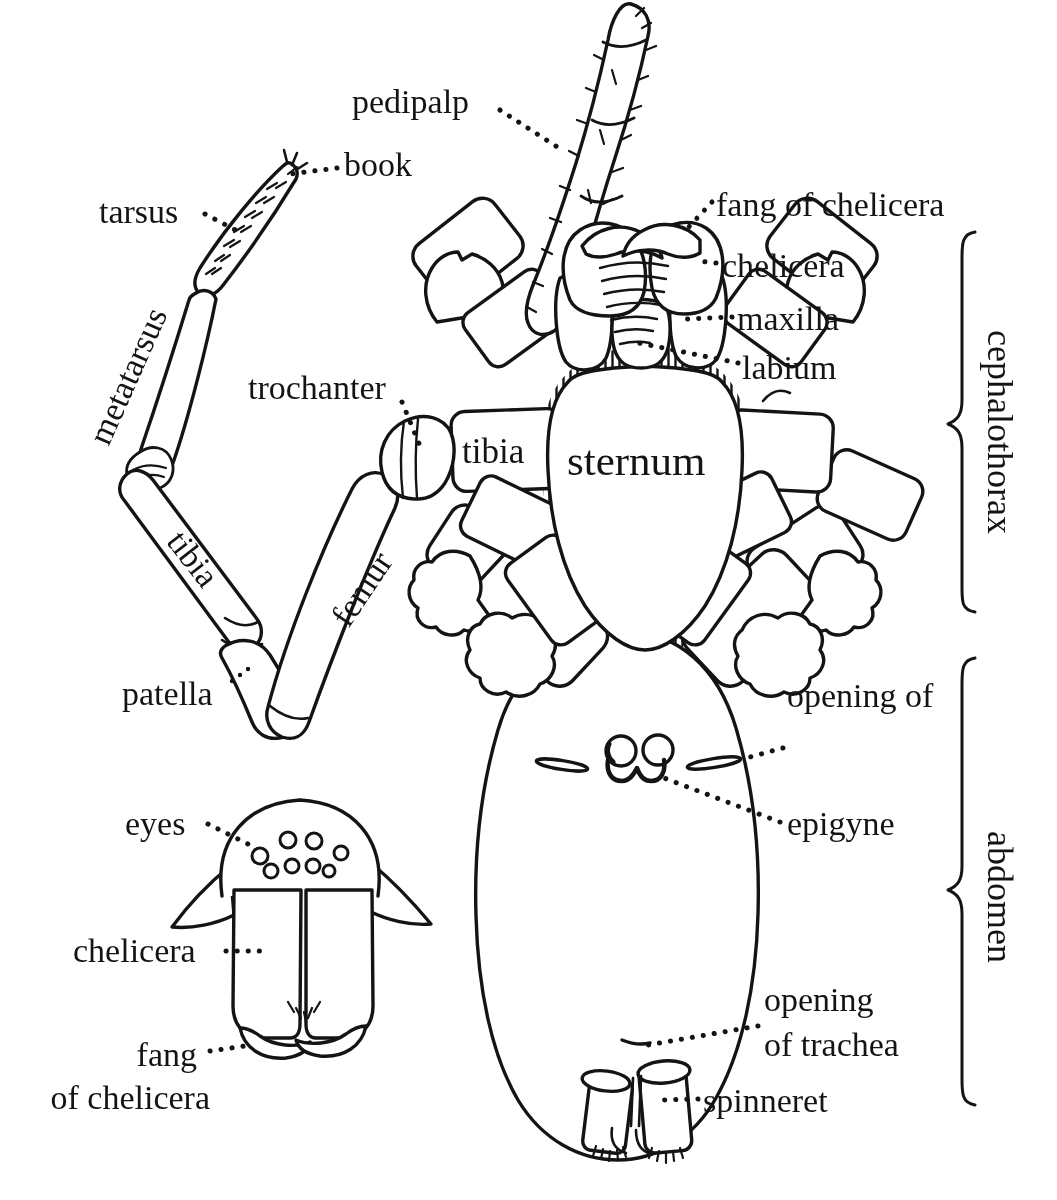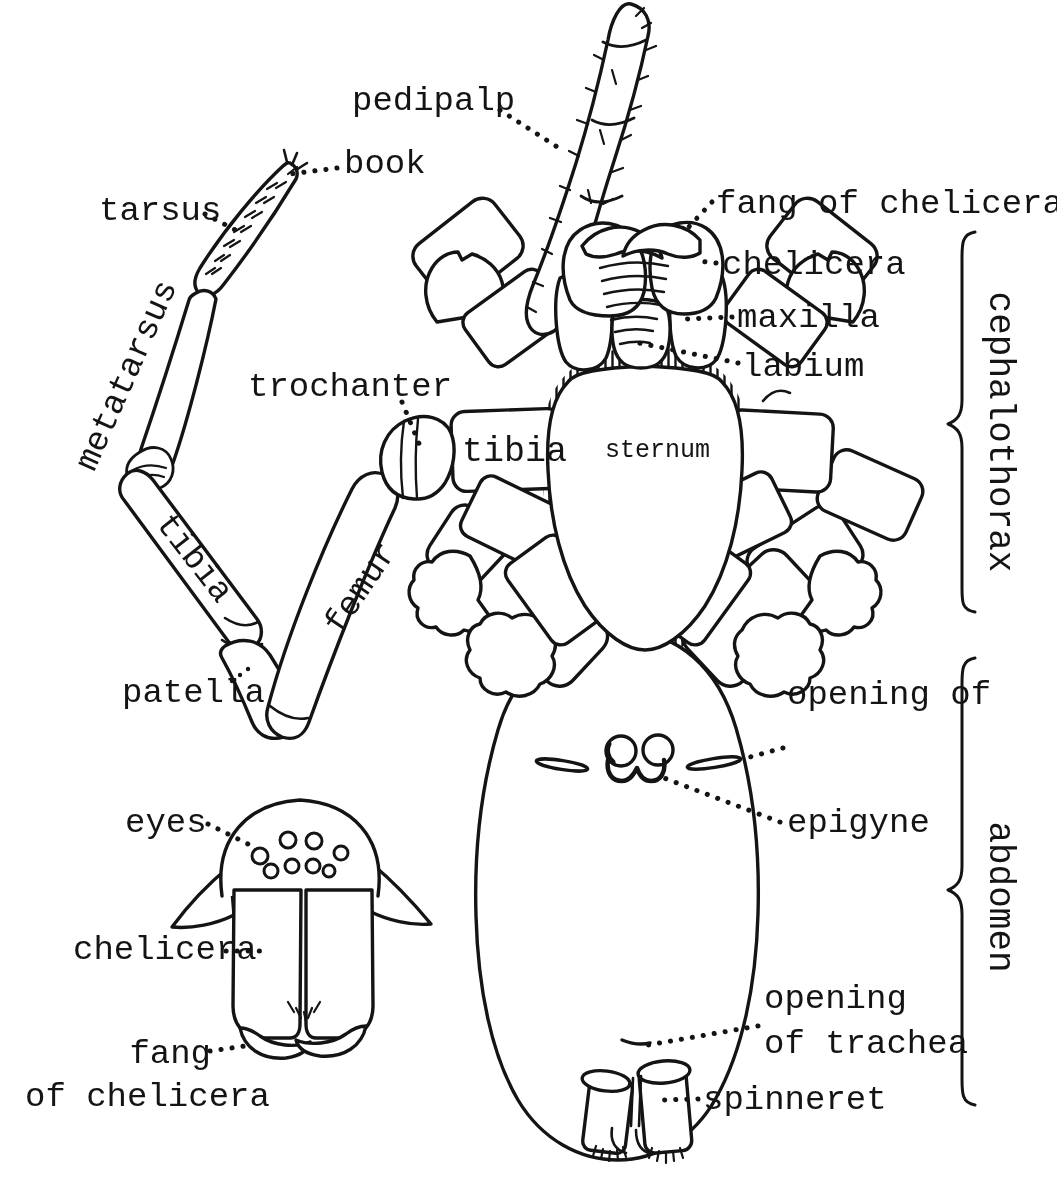--- a/index.html
+++ b/index.html
@@ -1,17 +1,17 @@
 <!DOCTYPE html>
 <html><head>
 <meta charset="utf-8">
 <style>
   html,body{margin:0;padding:0;background:#ffffff;}
   .stage{position:relative;width:1057px;height:1200px;background:#ffffff;overflow:hidden;
-         font-family:Liberation Mono, monospace;color:#141414;}
+         font-family:Liberation Serif, serif;color:#141414;}
   .art{position:absolute;left:0;top:0;}
   .lbl{position:absolute;font-size:34px;line-height:1.05;white-space:nowrap;color:#141414;}
   .big{font-size:36px;}
   .rot{transform-origin:center;}
   .ra{text-align:right;}
 </style>
 </head>
 <body>
 
 <div class="stage">
@@ -183,30 +183,30 @@
 
 <div class="lbl" style="left:352px;top:84px">pedipalp</div>
 <div class="lbl" style="left:344px;top:147px">book</div>
 <div class="lbl" style="left:99px;top:194px">tarsus</div>
 <div class="lbl rot" style="left:128px;top:376px;transform:translate(-50%,-50%) rotate(-66deg)">metatarsus</div>
 <div class="lbl rot" style="left:193px;top:559px;transform:translate(-50%,-50%) rotate(52deg)">tibia</div>
 <div class="lbl rot" style="left:362px;top:589px;transform:translate(-50%,-50%) rotate(-56deg)">femur</div>
 <div class="lbl" style="left:122px;top:676px">patella</div>
 <div class="lbl" style="left:248px;top:370px">trochanter</div>
 <div class="lbl" style="left:462px;top:434px;font-size:35px">tibia</div>
-<div class="lbl" style="left:605px;top:438px;font-size:25px">sternum</div>
+<div class="lbl" style="left:567px;top:438px;font-size:43px">sternum</div>
 <div class="lbl" style="left:716px;top:187px">fang of chelicera</div>
 <div class="lbl" style="left:722px;top:248px">chelicera</div>
 <div class="lbl" style="left:737px;top:301px">maxilla</div>
 <div class="lbl" style="left:742px;top:350px">labium</div>
 <div class="lbl big rot" style="left:999px;top:432px;transform:translate(-50%,-50%) rotate(90deg)">cephalothorax</div>
 <div class="lbl" style="left:787px;top:678px">opening of</div>
 <div class="lbl" style="left:787px;top:806px">epigyne</div>
 <div class="lbl big rot" style="left:999px;top:897px;transform:translate(-50%,-50%) rotate(90deg)">abdomen</div>
 <div class="lbl" style="left:764px;top:982px">opening</div>
 <div class="lbl" style="left:764px;top:1027px">of trachea</div>
 <div class="lbl" style="left:703px;top:1083px">spinneret</div>
 <div class="lbl" style="left:125px;top:806px">eyes</div>
 <div class="lbl" style="left:73px;top:933px">chelicera</div>
-<div class="lbl ra" style="left:26px;top:1037px;width:185px">fang</div>
+<div class="lbl ra" style="left:12px;top:1037px;width:185px">fang</div>
 <div class="lbl ra" style="left:25px;top:1080px;width:185px">of chelicera</div>
 
 </div>
 
 </body></html>

